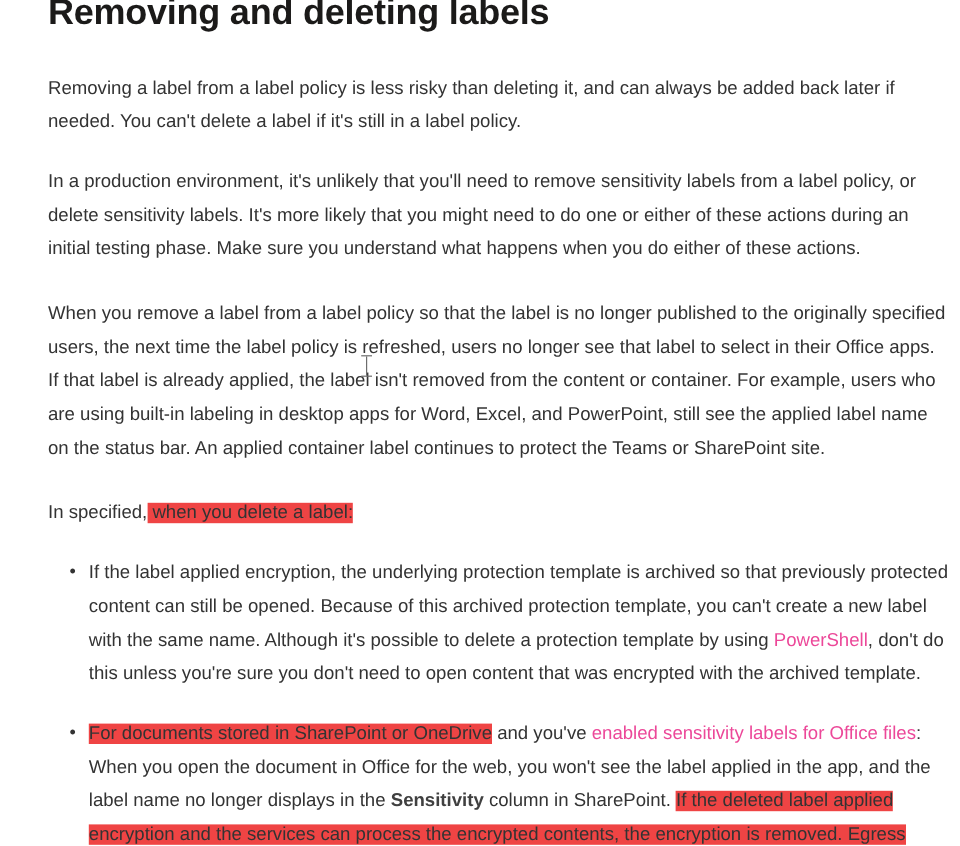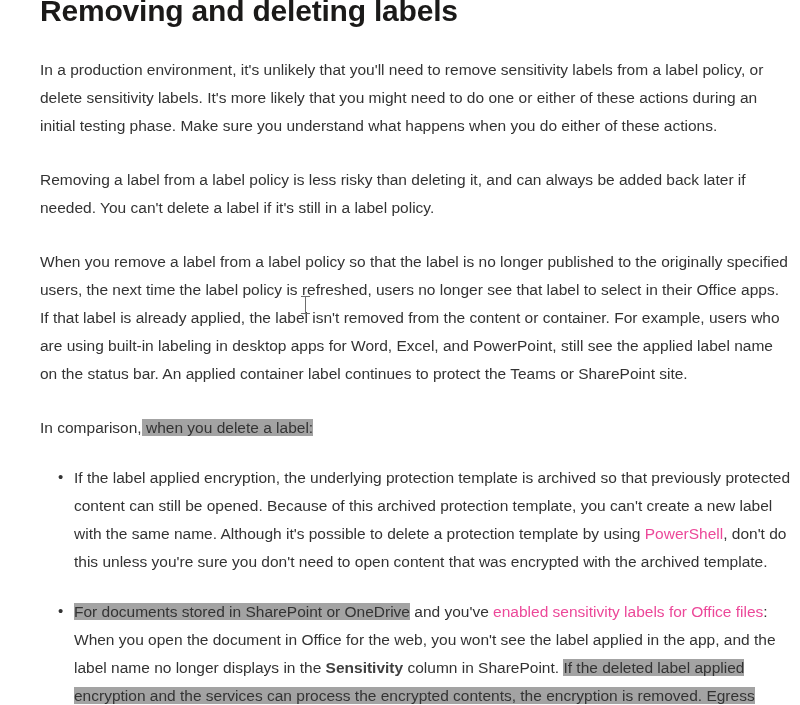--- a/index.html
+++ b/index.html
@@ -67,21 +67,21 @@
     content: "\2022";
     position: absolute;
     left: 18px;
     top: -1px;
     font-size: 15px;
     color: #333333;
     line-height: 28px;
   }
 
   .hl {
-    background-color: #a3a3a3;
+    background-color: #ef4444;
     color: #333333;
     text-align: center;
   }
 
   .doc-link {
     color: #ec4899;
     text-decoration: none;
     cursor: pointer;
   }
 
@@ -113,30 +113,30 @@
   .text-cursor .cap-top { top: 1px; }
   .text-cursor .cap-bot { top: 18px; }
 </style>
 </head>
 <body>
 
 <div class="doc-article">
 
   <h1 class="page-title">Removing and deleting labels</h1>
 
+  <p class="body-paragraph para-removing">Removing a label from a label policy is less risky than deleting it, and can always be added back later if needed. You can't delete a label if it's still in a label policy.</p>
+
   <p class="body-paragraph para-intro">In a production environment, it's unlikely that you'll need to remove sensitivity labels from a label policy, or delete sensitivity labels. It's more likely that you might need to do one or either of these actions during an initial testing phase. Make sure you understand what happens when you do either of these actions.</p>
-
-  <p class="body-paragraph para-removing">Removing a label from a label policy is less risky than deleting it, and can always be added back later if needed. You can't delete a label if it's still in a label policy.</p>
 
   <p class="body-paragraph para-whenremove">
     <span>When you remove a label from a label policy so that the label is no longer published to the originally specified users, the next time the label policy is refreshed, users no longer see that label to select in their Office apps. If that label is already applied, the label isn't removed from the content or container. For example, users who are using built-in labeling in desktop apps for Word, Excel, and PowerPoint, still see the applied label name on the status bar. An applied container label continues to protect the Teams or SharePoint site.</span>
   </p>
 
   <p class="body-paragraph para-comparison">
-    <span>In comparison,</span><span class="hl"> when you delete a label:</span>
+    <span>In specified,</span><span class="hl"> when you delete a label:</span>
   </p>
 
   <ul class="bullet-list">
     <li class="bullet-list-item"><span>If the label applied encryption, the underlying protection template is archived so that previously protected content can still be opened. Because of this archived protection template, you can't create a new label with the same name. Although it's possible to delete a protection template by using </span><a class="doc-link">PowerShell</a><span>, don't do this unless you're sure you don't need to open content that was encrypted with the archived template.</span></li>
     <li class="bullet-list-item"><span class="hl">For documents stored in SharePoint or OneDrive</span><span> and you've </span><a class="doc-link">enabled sensitivity labels for Office files</a><span>: When you open the document in Office for the web, you won't see the label applied in the app, and the label name no longer displays in the </span><span class="bold-term">Sensitivity</span><span> column in SharePoint. </span><span class="hl">If the deleted label applied encryption and the services can process the encrypted contents, the encryption is removed. Egress actions from these services result in the same outcome. For example, download, copy to, move to, and open with an Office desktop or mobile app. Although the label information remains in the file's metadata, apps can no longer map the label ID to a display name, so users will assume a file isn't labeled.</span></li>
 
   </ul>
 
   <div class="text-cursor" style="left:300px; top:295px;">
     <span class="cap-top"></span>

